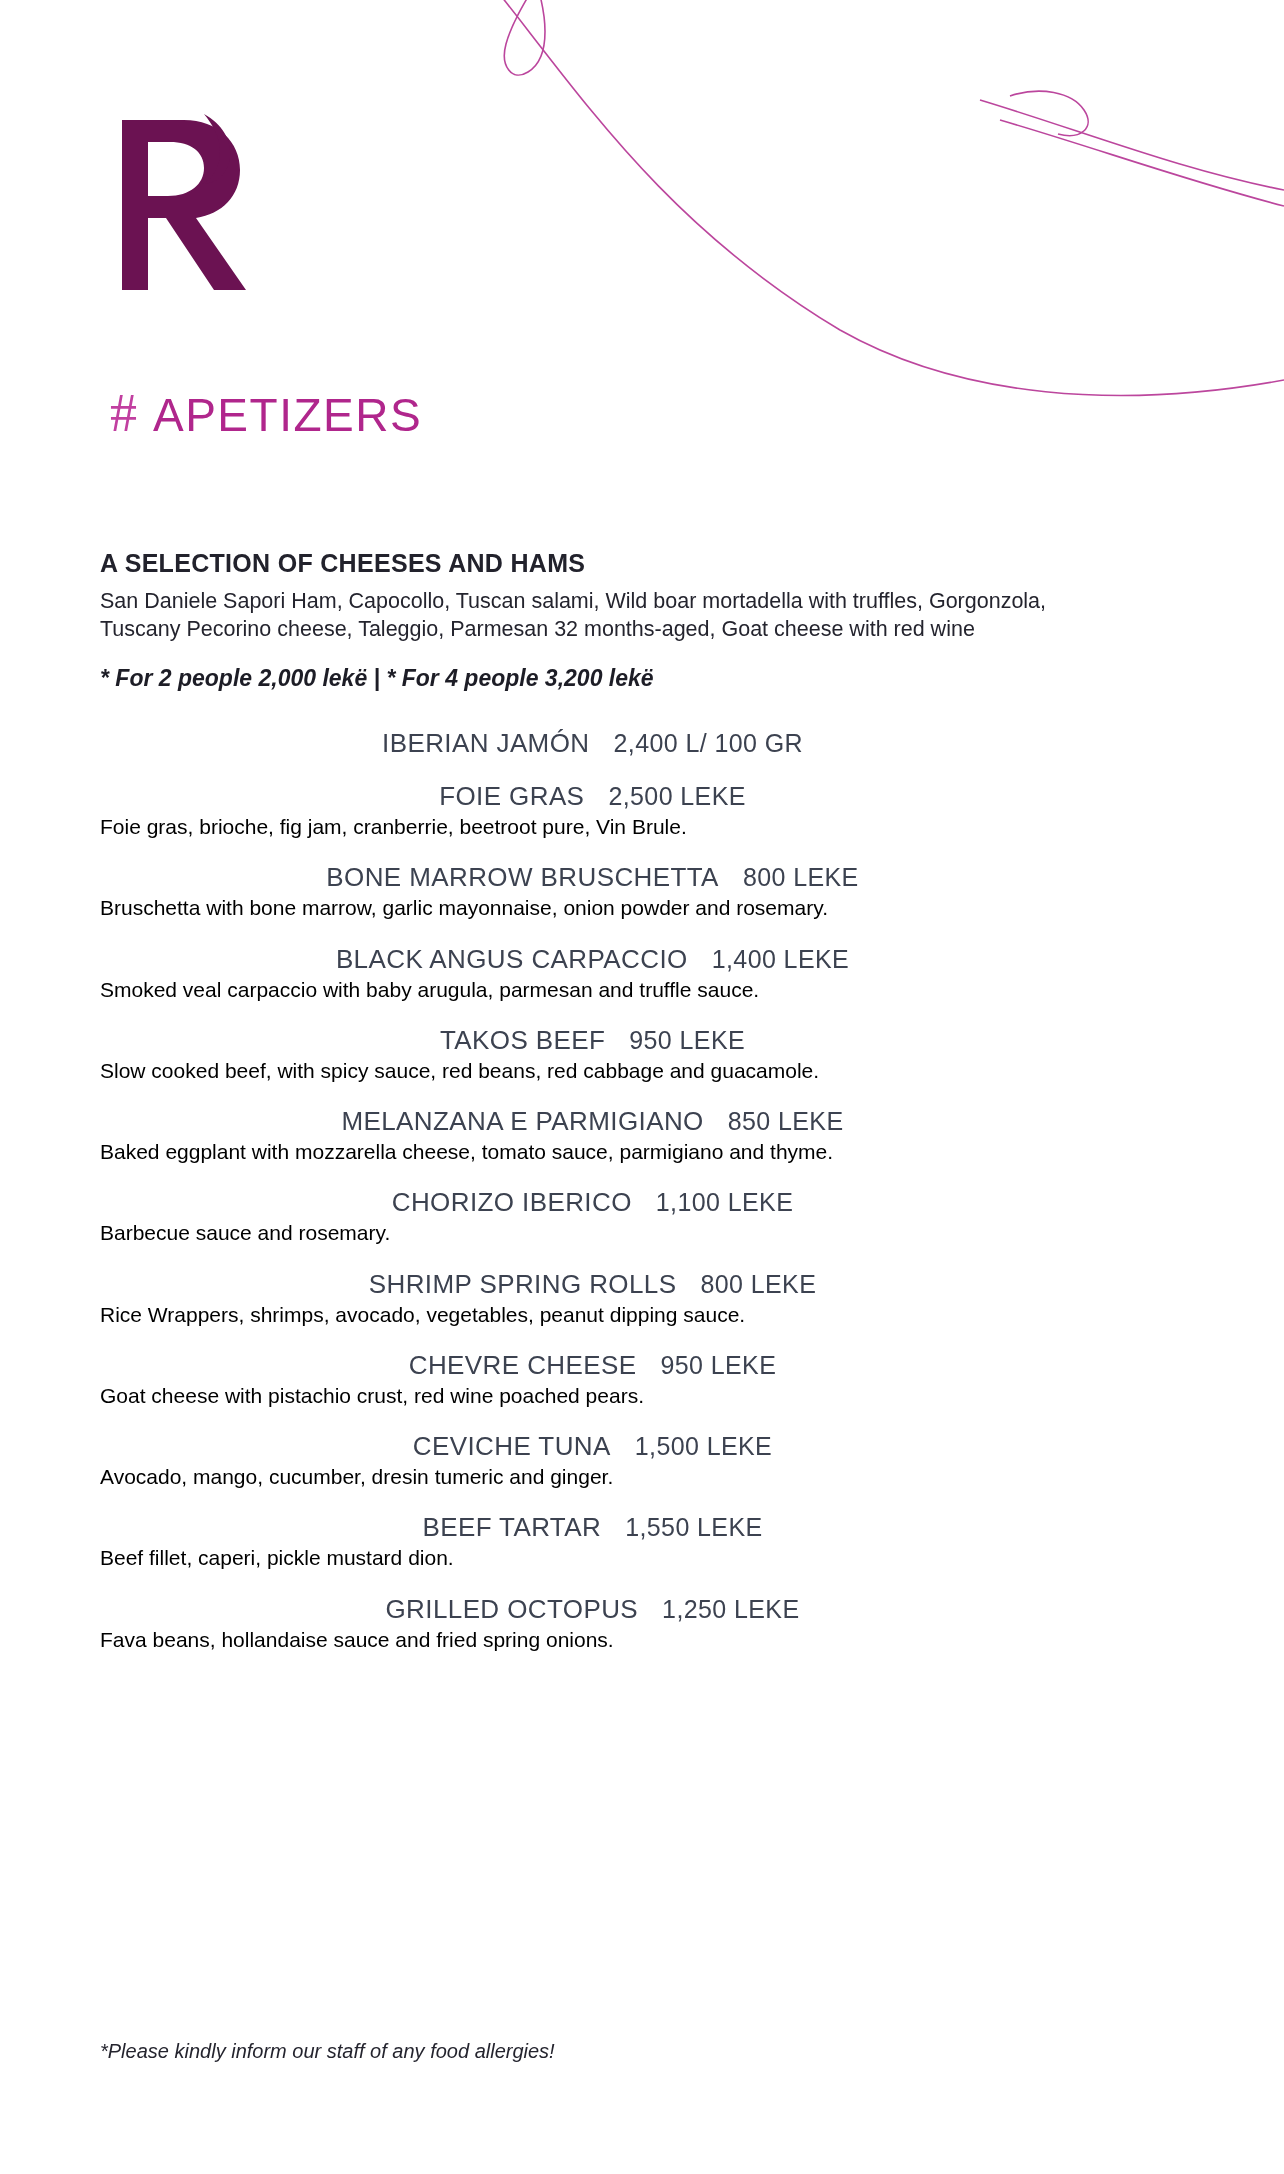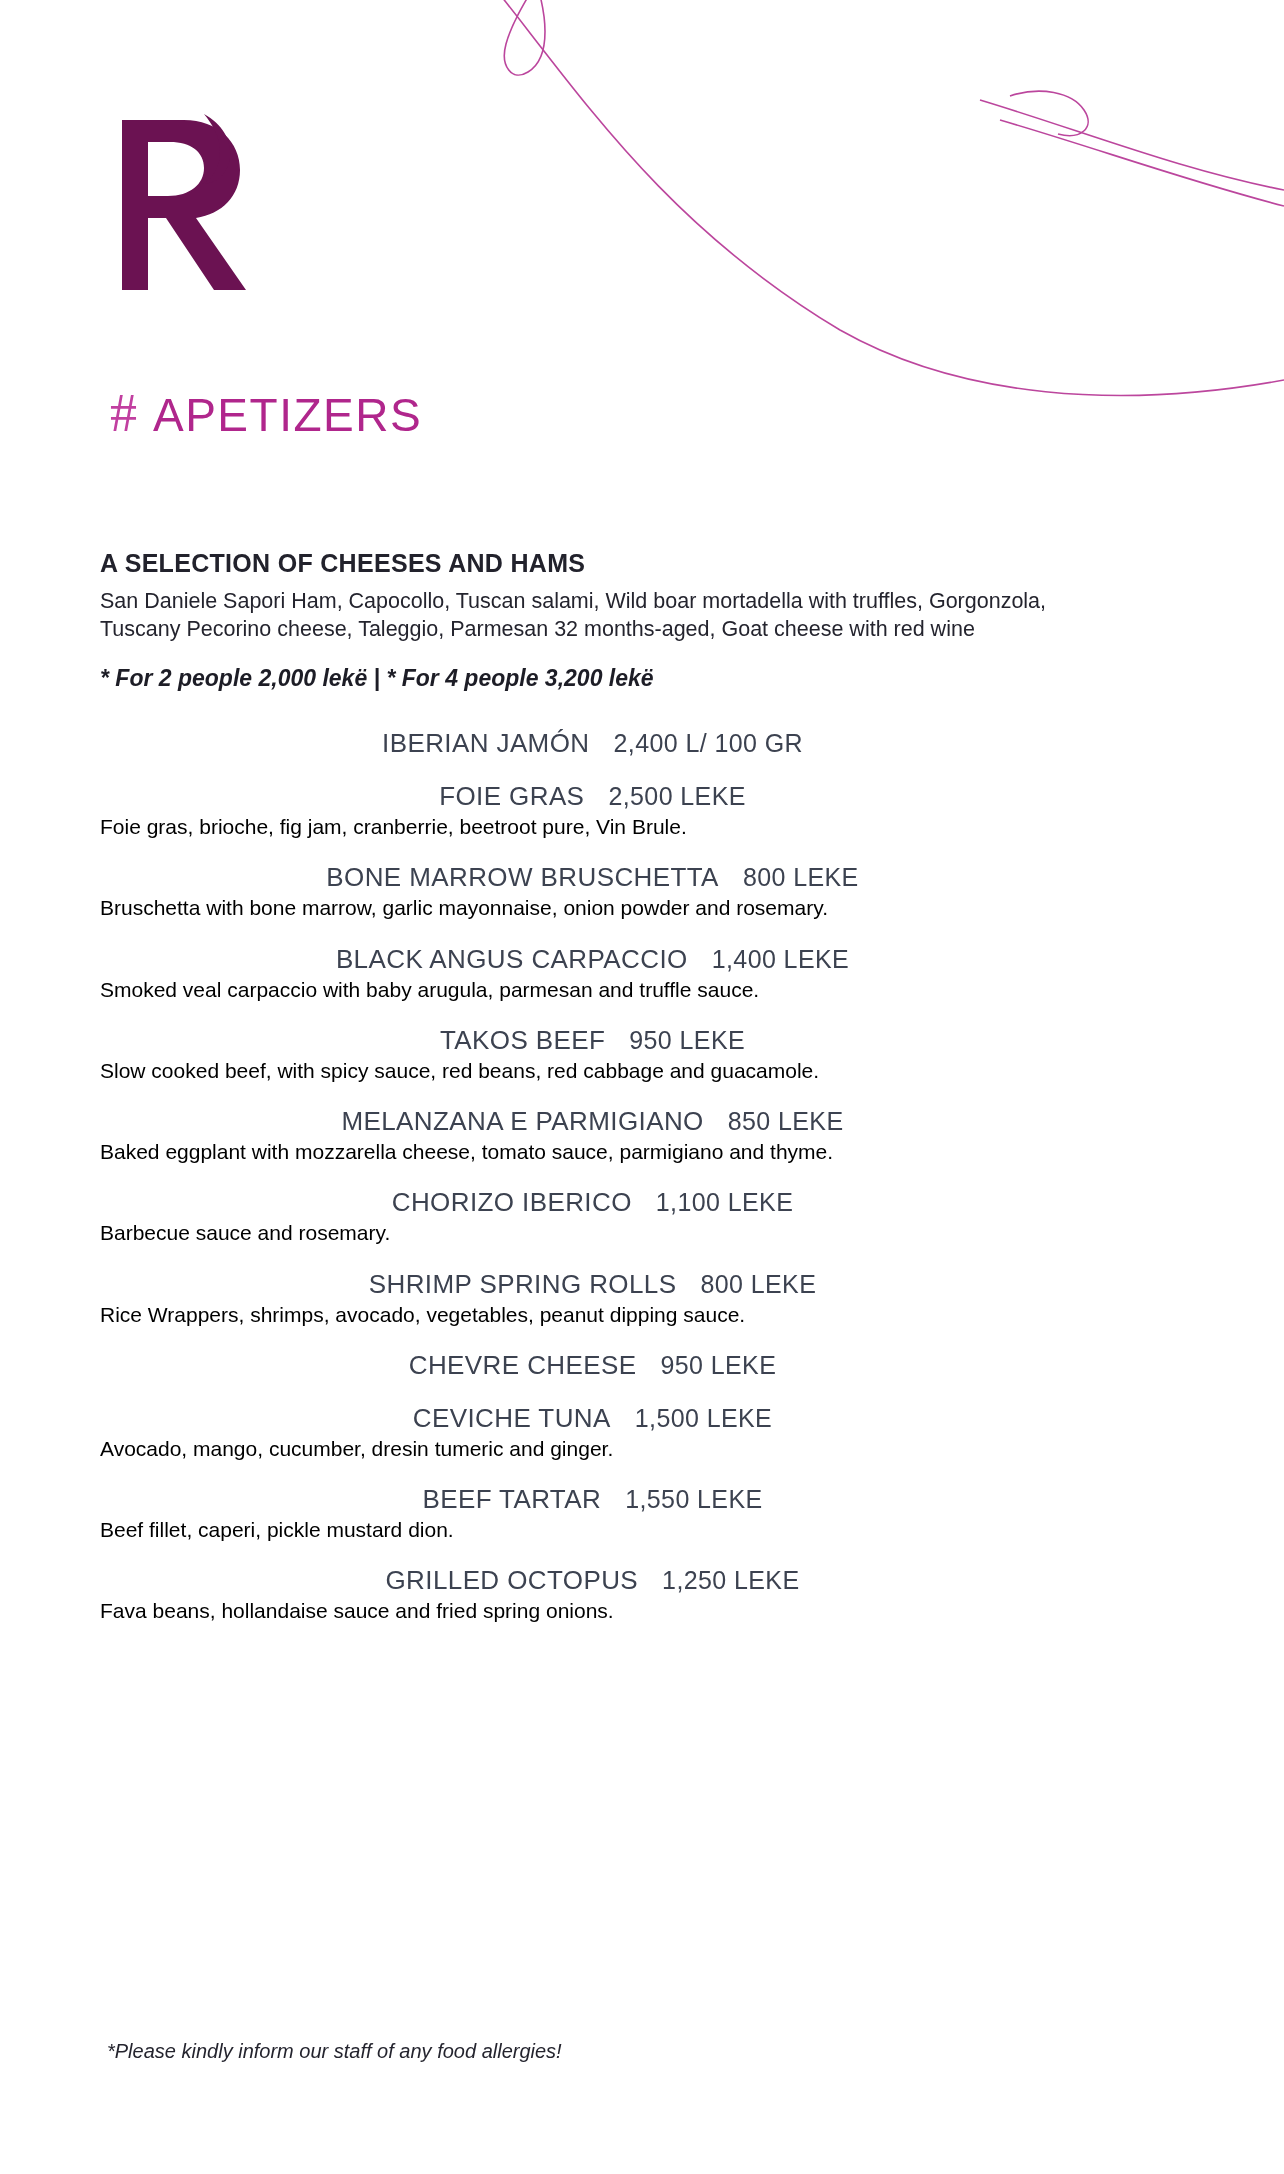--- a/index.html
+++ b/index.html
@@ -116,21 +116,21 @@
   }
   .item-desc {
     font-size: 21px;
     line-height: 1.25;
     color: #000000;
     margin-top: 2px;
   }
 
   .footnote {
     position: absolute;
-    left: 107px;
+    left: 100px;
     top: 2040px;
     font-size: 20px;
     font-style: italic;
     color: #24242e;
   }
 </style>
 </head>
 <body>
 
 <div class="decor">
@@ -229,20 +229,21 @@
       <span class="item-price">800 LEKE</span>
     </div>
     <div class="item-desc">Rice Wrappers, shrimps, avocado, vegetables, peanut dipping sauce.</div>
   </div>
 
   <div class="item">
     <div class="item-row">
       <span class="item-name">CHEVRE CHEESE</span>
       <span class="item-price">950 LEKE</span>
     </div>
+    <div class="item-desc">Goat cheese with pistachio crust, red wine poached pears.</div>
   </div>
 
   <div class="item">
     <div class="item-row">
       <span class="item-name">CEVICHE TUNA</span>
       <span class="item-price">1,500 LEKE</span>
     </div>
     <div class="item-desc">Avocado, mango, cucumber, dresin tumeric and ginger.</div>
   </div>
 

